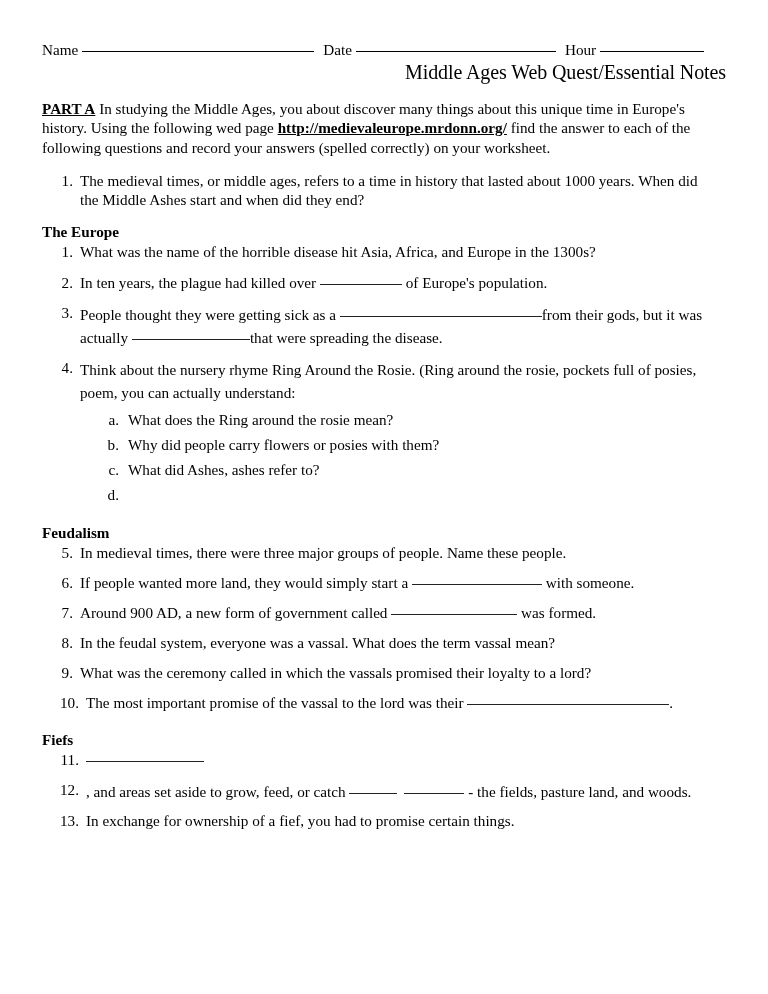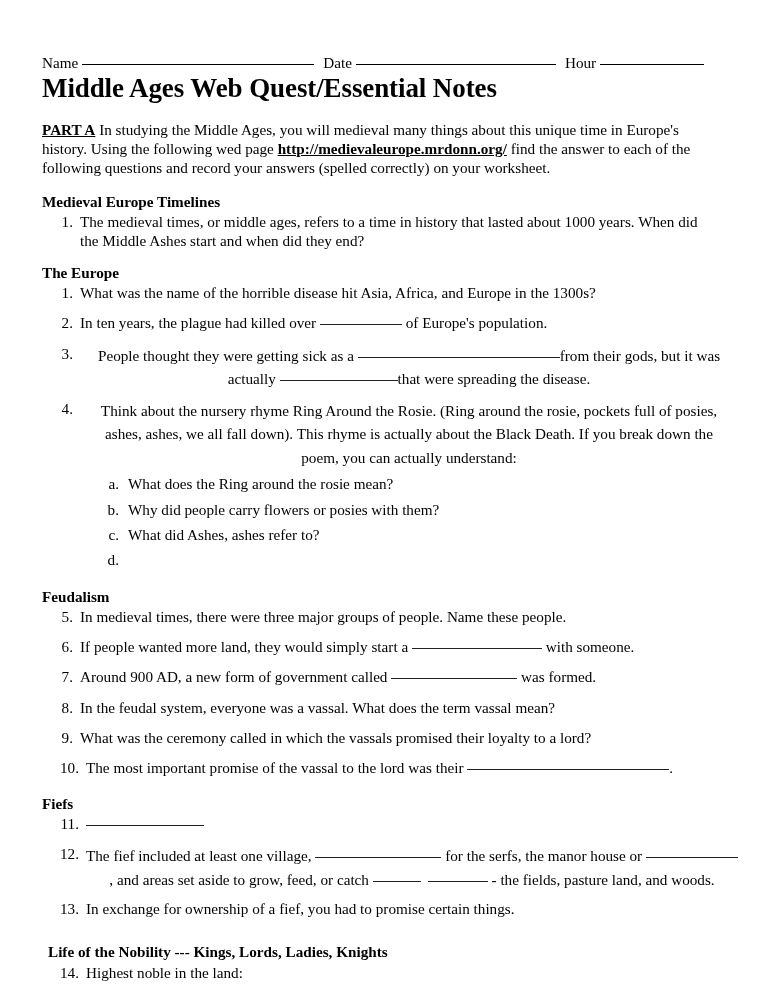--- a/index.html
+++ b/index.html
@@ -25,38 +25,38 @@
   }
 
   
   .hdr-row {
     display: flex;
     align-items: baseline;
     white-space: nowrap;
     font-size: 15.2px;
     margin: 0 0 2px 0;
   }
-  .hdr-label { padding-right: 4px; margin-top: 13px; }
+  .hdr-label { padding-right: 4px; }
   .rule {
     display: inline-block;
     border-bottom: 1.4px solid #000;
     height: 0;
     position: relative;
     top: -3px;
   }
   .rule.name { width: 232px; }
   .rule.date { width: 200px; }
   .rule.hour { width: 104px; }
   .hdr-gap { display: inline-block; width: 9px; }
 
   
   .doc-title {
-    text-align: left;
-    font-weight: bold;
-    font-size: 27px;
+    text-align: right;
+    font-weight: normal;
+    font-size: 20px;
     letter-spacing: -0.1px;
     margin: 0 0 16px 0;
     padding-right: 12px;
     line-height: 1.1;
   }
 
   
   .intro {
     margin: 0 0 14px 0;
     text-align: left;
@@ -88,21 +88,21 @@
   }
   .q .num.w1 { width: 38px; }
   .q .num.w2 { width: 44px; }
   .q .body {
     flex: 1 1 auto;
     min-width: 0;
   }
   .q .body .line { display: block; }
   .q.loose { margin-bottom: 11px; }
   .q.airy  { margin-bottom: 8px; }
-  .q .body.lead { line-height: 1.55; text-align: center; }
+  .q .body.lead { line-height: 1.55; }
 
   
   .sub {
     display: flex;
     align-items: flex-start;
     margin: 0 0 6px 0;
   }
   .sub .ltr {
     flex: 0 0 auto;
     width: 86px;
@@ -142,25 +142,24 @@
     <span class="hdr-label">Date</span>
     <span class="rule date"></span>
     <span class="hdr-gap"></span>
     <span class="hdr-label">Hour</span>
     <span class="rule hour"></span>
   </div>
 
   <div class="doc-title">Middle Ages Web Quest/Essential Notes</div>
 
   <p class="intro">
-    <span class="bu">PART A</span><span> In studying the Middle Ages, you will medieval many things about this unique time in Europe's history.  Using the following wed page </span><span class="bu">http://medievaleurope.mrdonn.org/</span><span> find the answer to each of the following questions and record your answers (spelled correctly) on your worksheet.</span>
+    <span class="bu">PART A</span><span> In studying the Middle Ages, you about discover many things about this unique time in Europe's history.  Using the following wed page </span><span class="bu">http://medievaleurope.mrdonn.org/</span><span> find the answer to each of the following questions and record your answers (spelled correctly) on your worksheet.</span>
   </p>
 
   <div class="sec-block">
-    <div class="sec-head">Medieval Europe Timelines</div>
     <div class="q">
       <span class="num w1">1.</span>
       <span class="body">
         <span class="line">The medieval times, or middle ages, refers to a time in history that lasted about 1000 years.  When did</span>
         <span class="line">the Middle Ashes start and when did they end?</span>
       </span>
     </div>
   </div>
 
   <div class="sec-block">
@@ -183,21 +182,20 @@
       <span class="body lead">
         <span class="line"><span>People thought they were getting sick as a </span><span class="blank b-f"></span><span>from their gods, but it was</span></span>
         <span class="line"><span>actually </span><span class="blank b-c"></span><span>that were spreading the disease.</span></span>
       </span>
     </div>
 
     <div class="q">
       <span class="num w1">4.</span>
       <span class="body lead">
         <span class="line">Think about the nursery rhyme Ring Around the Rosie.   (Ring around the rosie, pockets full of posies,</span>
-        <span class="line">ashes, ashes, we all fall down).  This rhyme is actually about the Black Death.  If you break down the</span>
         <span class="line">poem, you can actually understand:</span>
       </span>
     </div>
 
     <div style="margin-top:5px;">
       <div class="sub">
         <span class="ltr">a.</span>
         <span class="body">What does the Ring around the rosie mean?</span>
       </div>
       <div class="sub">
@@ -252,32 +250,24 @@
     <div class="sec-head">Fiefs</div>
 
     <div class="q loose">
       <span class="num w2">11.</span>
       <span class="body"><span class="blank b-c"></span></span>
     </div>
 
     <div class="q airy">
       <span class="num w2">12.</span>
       <span class="body lead">
-        <span class="line"><span>The fief included at least one village, </span><span class="blank b-e"></span><span> for the serfs, the manor house or </span><span class="blank b-g"></span></span>
         <span class="line"><span>, and areas set aside to grow, feed, or catch </span><span class="blank b-j"></span><span class="sp2"></span><span class="blank b-k"></span><span> - the fields, pasture land, and woods.</span></span>
       </span>
     </div>
 
     <div class="q">
       <span class="num w2">13.</span>
       <span class="body">In exchange for ownership of a fief, you had to promise certain things.</span>
     </div>
   </div>
 
-  <div class="sec-block" style="margin-top:24px;">
-    <div class="sec-head indented">Life of the Nobility --- Kings, Lords, Ladies, Knights</div>
-    <div class="q">
-      <span class="num w2">14.</span>
-      <span class="body">Highest noble in the land:</span>
-    </div>
-  </div>
 
 </div>
 
 </body></html>

